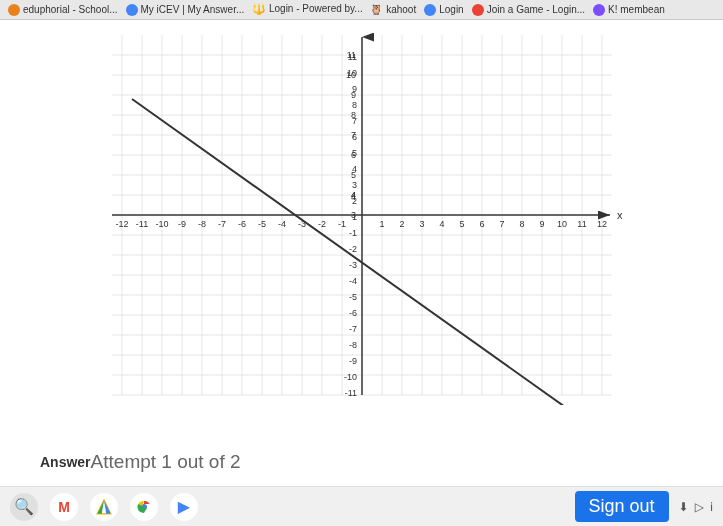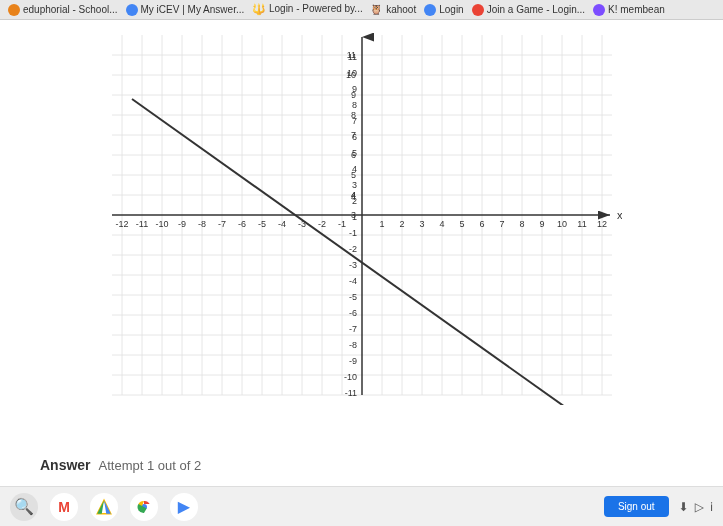--- a/index.html
+++ b/index.html
@@ -68,31 +68,31 @@
       height: 100%;
     }
 
     
     .answer-section {
       padding: 8px 40px;
       font-size: 14px;
       color: #333;
       display: flex;
       align-items: center;
-      gap: 8px;
+      gap: 0;
       position: absolute;
       bottom: 5px;
       left: 0;
     }
     .answer-label {
       font-weight: bold;
     }
     .attempt-text {
       color: #666;
-      font-size: 13px;
+      font-size: 19px;
     }
 
     
     .taskbar {
       position: absolute;
       bottom: 0;
       left: 0;
       right: 0;
       height: 40px;
       background: #f0f0f0;
@@ -126,21 +126,21 @@
       display: flex;
       align-items: center;
       gap: 10px;
     }
     .sign-out-btn {
       background: #1a73e8;
       color: white;
       border: none;
       border-radius: 4px;
       padding: 5px 14px;
-      font-size: 10px;
+      font-size: 18px;
       cursor: pointer;
       font-weight: 500;
     }
     .taskbar-action-icons {
       display: flex;
       align-items: center;
       gap: 6px;
       font-size: 12px;
       color: #555;
     }

